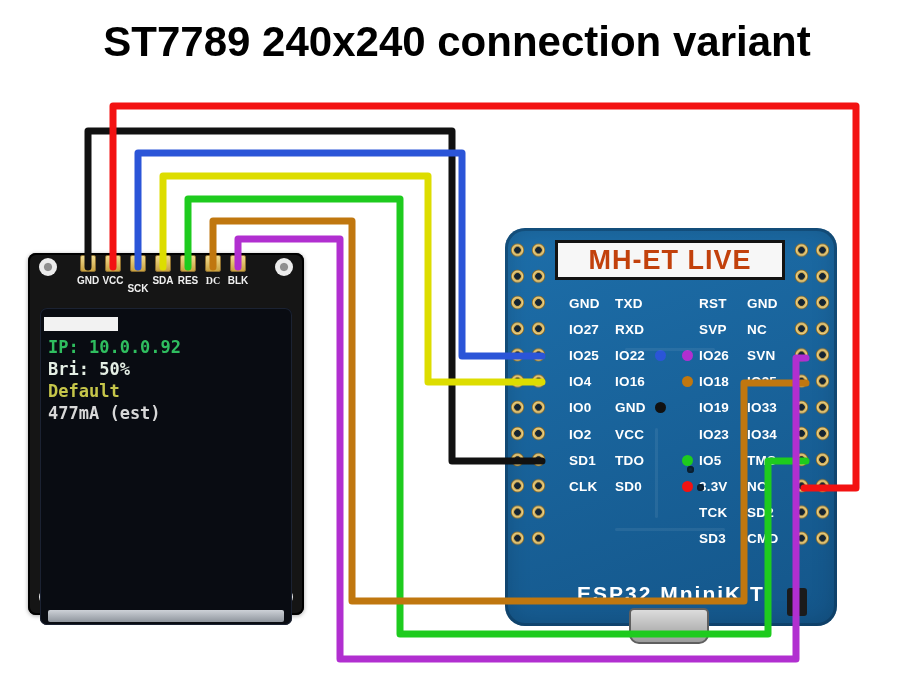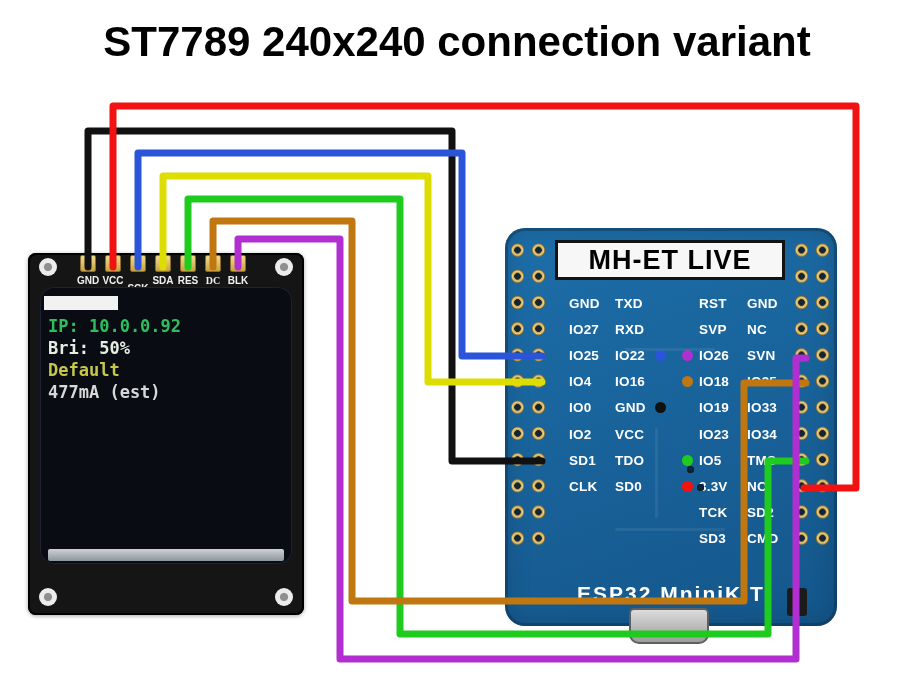--- a/index.html
+++ b/index.html
@@ -13,37 +13,37 @@
                   background:#151515;border-radius:8px;box-shadow:inset 0 0 0 2px #000,0 1px 4px rgba(0,0,0,.35);}
   .pads-layer{position:absolute;inset:0;}
   .pad{position:absolute;top:2px;width:16px;height:17px;border-radius:2px;
        background:linear-gradient(#f2dc90,#c9a23f);border:1px solid #8a6d2f;box-sizing:border-box;}
   .dpin{position:absolute;top:22px;width:26px;text-align:center;font-size:10px;font-weight:bold;
         color:#f0f0f0;}
   .mhole{position:absolute;width:18px;height:18px;border-radius:50%;
          background:radial-gradient(circle,#8f8f8f 28%,#ececec 36%,#ececec 74%,#5a5a5a 82%);}
   .mhole.tl{left:11px;top:5px;} .mhole.tr{left:247px;top:5px;}
   .mhole.bl{left:11px;top:335px;} .mhole.br{left:247px;top:335px;}
-  .screen{position:absolute;left:12px;top:34px;width:252px;height:277px;background:#090c12;
-          border-radius:14px;box-shadow:inset 0 0 0 1px #1b2232;}
+  .screen{position:absolute;left:12px;top:55px;width:252px;height:317px;background:#090c12;
+          border-radius:7px;box-shadow:inset 0 0 0 1px #1b2232;}
   .white-bar{position:absolute;left:4px;top:9px;width:74px;height:14px;background:#f2f2f2;}
   .screen-lines{position:absolute;left:8px;top:28px;font-family:"DejaVu Sans Mono",monospace;
                 font-size:17px;font-weight:bold;line-height:22px;white-space:pre;}
   .flex-strip{position:absolute;left:8px;bottom:3px;width:236px;height:12px;border-radius:2px;
               background:linear-gradient(#cdd1d7,#8f959d);}
   .model-text{position:absolute;left:0;right:0;top:328px;text-align:center;color:#d5d5d5;
               font-family:"DejaVu Sans Mono",monospace;font-size:13px;line-height:15px;}
 
   
   .esp32{position:absolute;left:505px;top:228px;width:332px;height:398px;border-radius:20px;
          background:linear-gradient(160deg,#1d6ea9,#14568a);
          box-shadow:inset 0 0 0 3px rgba(10,40,70,.35), inset 0 0 26px rgba(0,0,0,.18);}
   .brand{position:absolute;left:50px;top:12px;width:230px;height:40px;background:#f7f7f7;
          border:3px solid #131313;box-sizing:border-box;display:flex;align-items:center;
-         justify-content:center;font-size:27px;font-weight:800;letter-spacing:1px;color:#000000;}
+         justify-content:center;font-size:27px;font-weight:800;letter-spacing:1px;color:#c2410c;}
   .holes{position:absolute;top:9px;width:42px;height:315px;
          background-image:radial-gradient(circle 7px at 10.5px 13.1px,
            #142433 3px,#c9a54e 3.6px,#ecd288 5.2px,#7d6326 6.4px,transparent 7px);
          background-size:21px 26.2px;}
   .holes-left{left:2px;} .holes-right{right:4px;}
   .pins{position:absolute;top:62px;}
   .pins-left{left:64px;} .pins-right{left:177px;}
   .pin-row{display:flex;align-items:center;height:26.2px;font-size:13.5px;font-weight:bold;
            color:#ffffff;letter-spacing:0.2px;}
   .pins-left .pa{width:46px;} .pins-left .pb{width:38px;}

